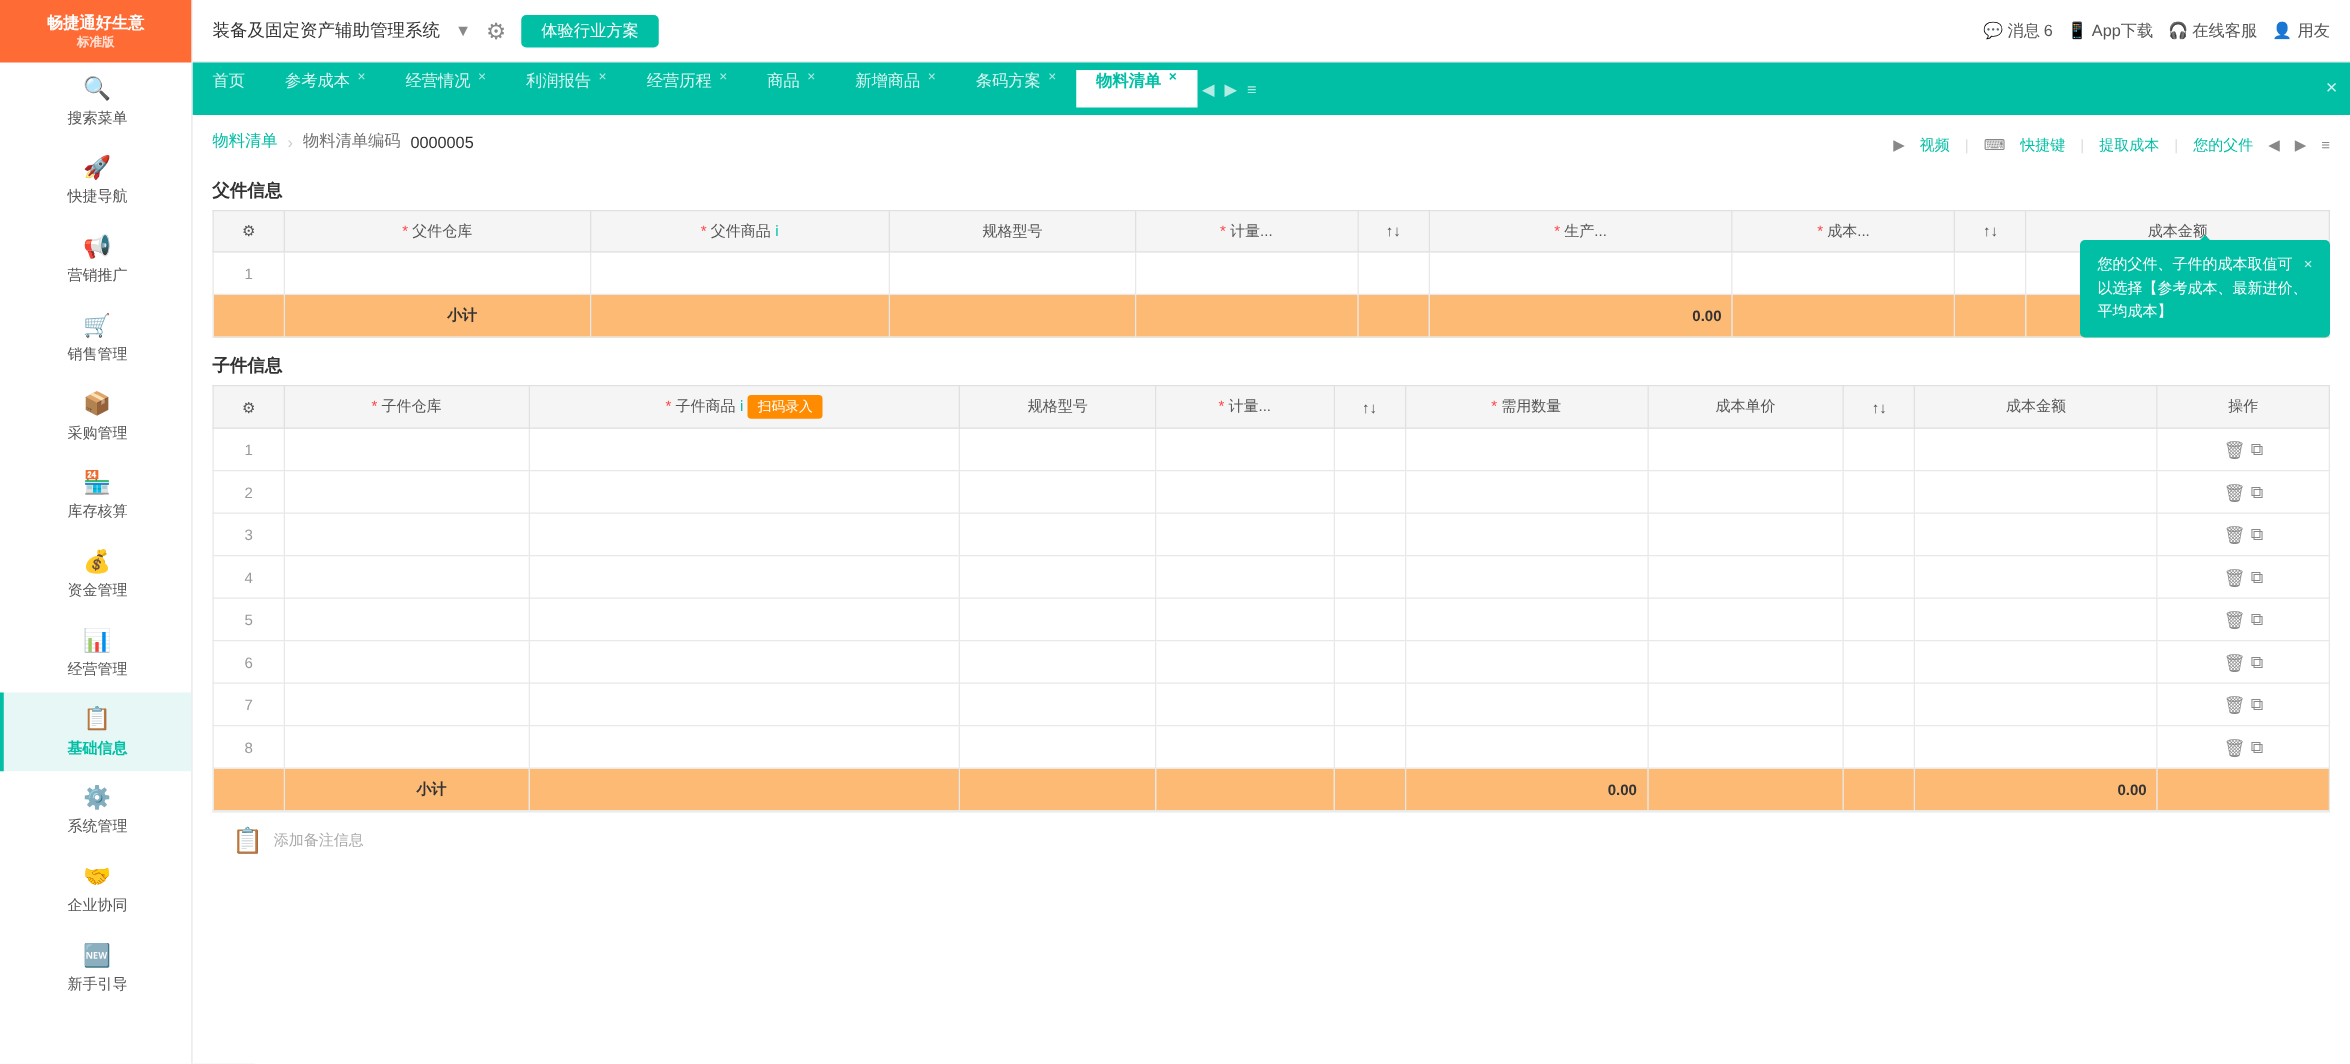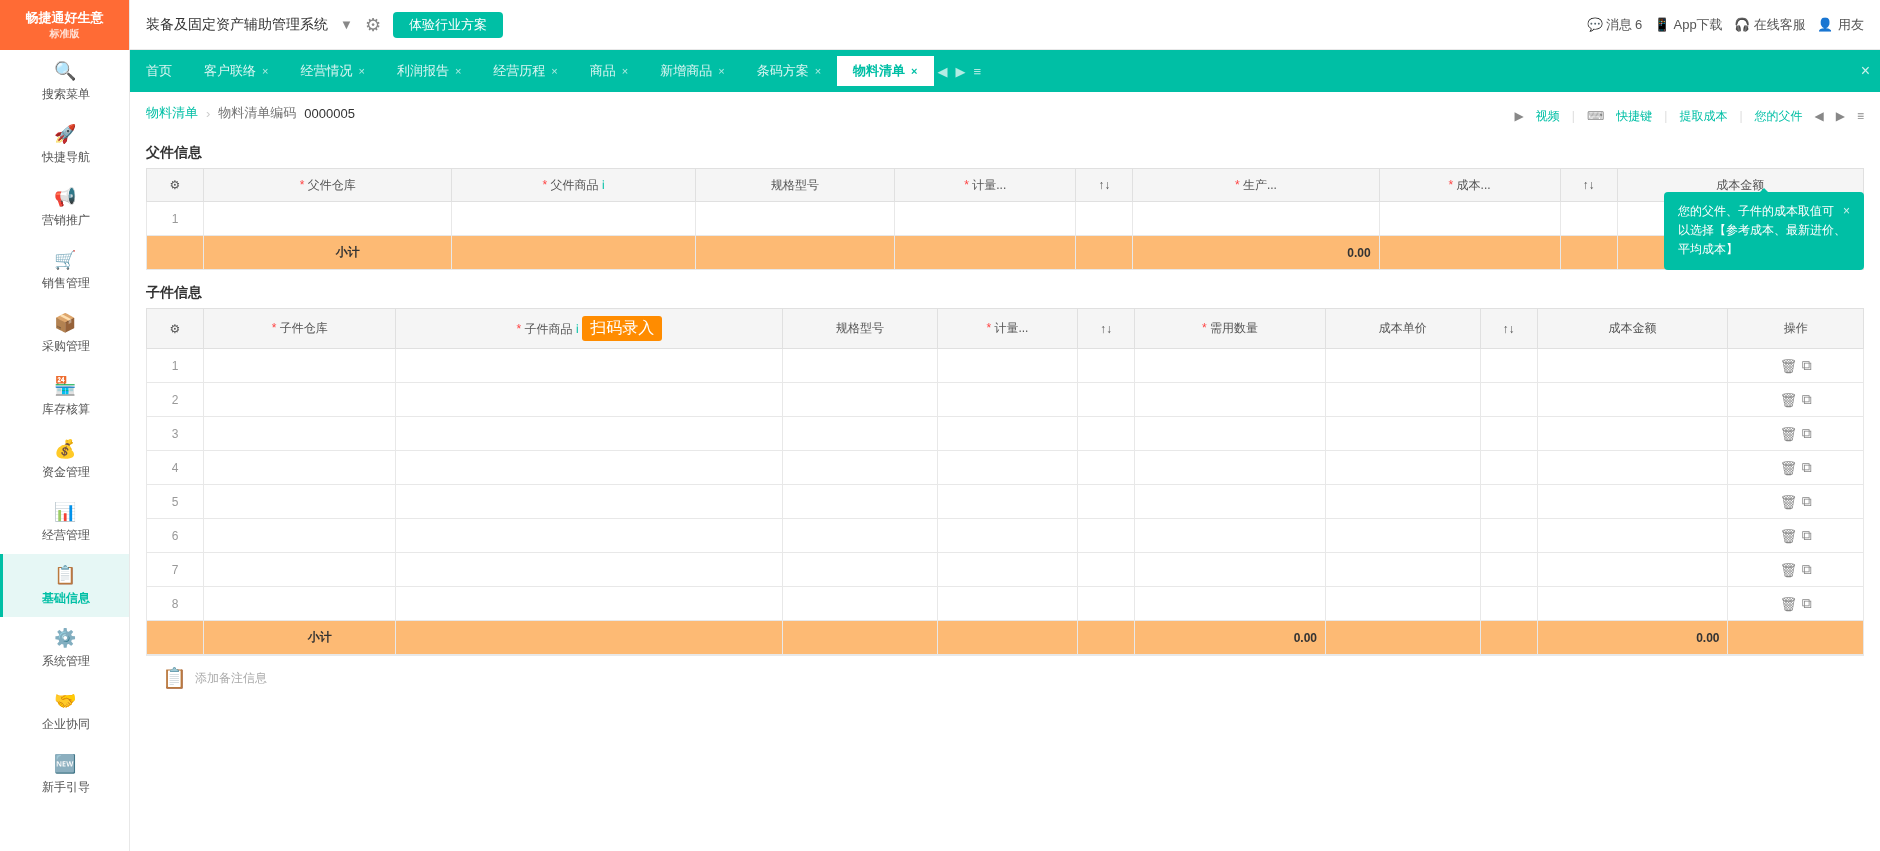--- a/index.html
+++ b/index.html
@@ -1,35 +1,35 @@
 <!DOCTYPE html>
 <html><head>
   <meta charset="utf-8">
   <style>
     * { box-sizing: border-box; margin: 0; padding: 0; }
     body { font-family: 'Microsoft YaHei', Arial, sans-serif; font-size: 13px; background: #f5f5f5; display: flex; height: 851px; overflow: hidden; }
 
     
-    .sidebar { width: 130px; background: #fff; border-right: 1px solid #e8e8e8; display: flex; flex-direction: column; flex-shrink: 0; }
+    .sidebar { width: 154px; background: #fff; border-right: 1px solid #e8e8e8; display: flex; flex-direction: column; flex-shrink: 0; }
     .sidebar-logo { background: #ff6b35; color: #fff; padding: 10px 8px; text-align: center; font-size: 14px; font-weight: bold; height: 50px; display: flex; align-items: center; justify-content: center; gap: 4px; }
     .sidebar-item { display: flex; flex-direction: column; align-items: center; padding: 10px 4px; cursor: pointer; color: #555; font-size: 12px; gap: 4px; border-left: 3px solid transparent; }
     .sidebar-item.active { background: #e6f7f5; color: #00bfa5; border-left: 3px solid #00bfa5; font-weight: bold; }
     .sidebar-item .icon { font-size: 18px; }
 
     
     .main { flex: 1; display: flex; flex-direction: column; overflow: hidden; }
 
     
     .topbar { background: #fff; border-bottom: 1px solid #e8e8e8; display: flex; align-items: center; padding: 0 16px; height: 50px; gap: 12px; }
     .topbar-badge-btn { background: #00bfa5; color: #fff; border: none; border-radius: 4px; padding: 4px 16px; cursor: pointer; font-size: 13px; }
     .settings-icon { font-size: 18px; color: #888; cursor: pointer; }
 
     
     .nav-tabs { background: #00bfa5; display: flex; align-items: center; height: 42px; overflow: hidden; }
-    .nav-tab { padding: 0 16px; height: 30px; display: flex; align-items: center; gap: 4px; color: rgba(255,255,255,0.85); cursor: pointer; font-size: 13px; white-space: nowrap; }
+    .nav-tab { padding: 0 16px; height: 30px; display: flex; align-items: flex-start; gap: 4px; color: rgba(255,255,255,0.85); cursor: pointer; font-size: 13px; white-space: nowrap; }
     .nav-tab.active { background: #fff; color: #00bfa5; font-weight: bold; }
     .nav-tab .close-x { font-size: 11px; color: rgba(255,255,255,0.7); margin-left: 2px; }
     .nav-tab.active .close-x { color: #00bfa5; }
     .nav-tab-close-btn { margin-left: auto; color: rgba(255,255,255,0.8); padding: 0 10px; cursor: pointer; font-size: 16px; }
 
     
     .content { flex: 1; background: #f5f5f5; overflow-y: auto; padding: 0; }
     .content-inner { background: #fff; margin: 0; padding: 12px 16px; min-height: 100%; }
 
     
@@ -46,21 +46,21 @@
     
     .section-title { font-size: 14px; font-weight: bold; color: #333; margin: 8px 0 6px; }
 
     
     .data-table { width: 100%; border-collapse: collapse; font-size: 12px; }
     .data-table th { background: #f5f5f5; border: 1px solid #e0e0e0; padding: 7px 8px; text-align: center; color: #555; font-weight: normal; white-space: nowrap; }
     .data-table td { border: 1px solid #e8e8e8; padding: 6px 8px; text-align: center; color: #333; height: 34px; }
     .data-table tr.subtotal td { background: #fdba74; font-weight: bold; color: #333; padding-left: 48px; }
     .data-table .row-num { color: #999; width: 30px; }
     .data-table .settings-col { width: 36px; }
-    .scan-btn { background: #ff8c00; color: #fff; border: none; border-radius: 3px; padding: 2px 8px; font-size: 16px; cursor: pointer; }
+    .scan-btn { background: #ff8c00; color: #fff; border: none; border-radius: 3px; padding: 2px 8px; font-size: 11px; cursor: pointer; }
 
     
     .action-btns { display: flex; gap: 4px; justify-content: center; }
     .action-btn { background: none; border: none; cursor: pointer; font-size: 14px; color: #888; }
 
     
     .tooltip-box { position: absolute; background: #00bfa5; color: #fff; border-radius: 4px; padding: 10px 14px; font-size: 12px; line-height: 1.6; max-width: 200px; right: 16px; top: 148px; z-index: 100; }
     .tooltip-box::before { content: ''; position: absolute; top: -8px; left: 50%; transform: translateX(-50%); border: 4px solid transparent; border-bottom-color: #00bfa5; }
     .tooltip-close { float: right; cursor: pointer; margin-left: 8px; color: rgba(255,255,255,0.8); }
 
@@ -159,21 +159,21 @@
       <span>👤</span>
       <span>用友</span>
     </div>
   </div>
 
   <div class="nav-tabs">
     <div class="nav-tab">
       <span>首页</span>
     </div>
     <div class="nav-tab">
-      <span>客户联络</span>
+      <span>参考成本</span>
       <span class="close-x">×</span>
     </div>
     <div class="nav-tab">
       <span>经营情况</span>
       <span class="close-x">×</span>
     </div>
     <div class="nav-tab">
       <span>利润报告</span>
       <span class="close-x">×</span>
     </div>

